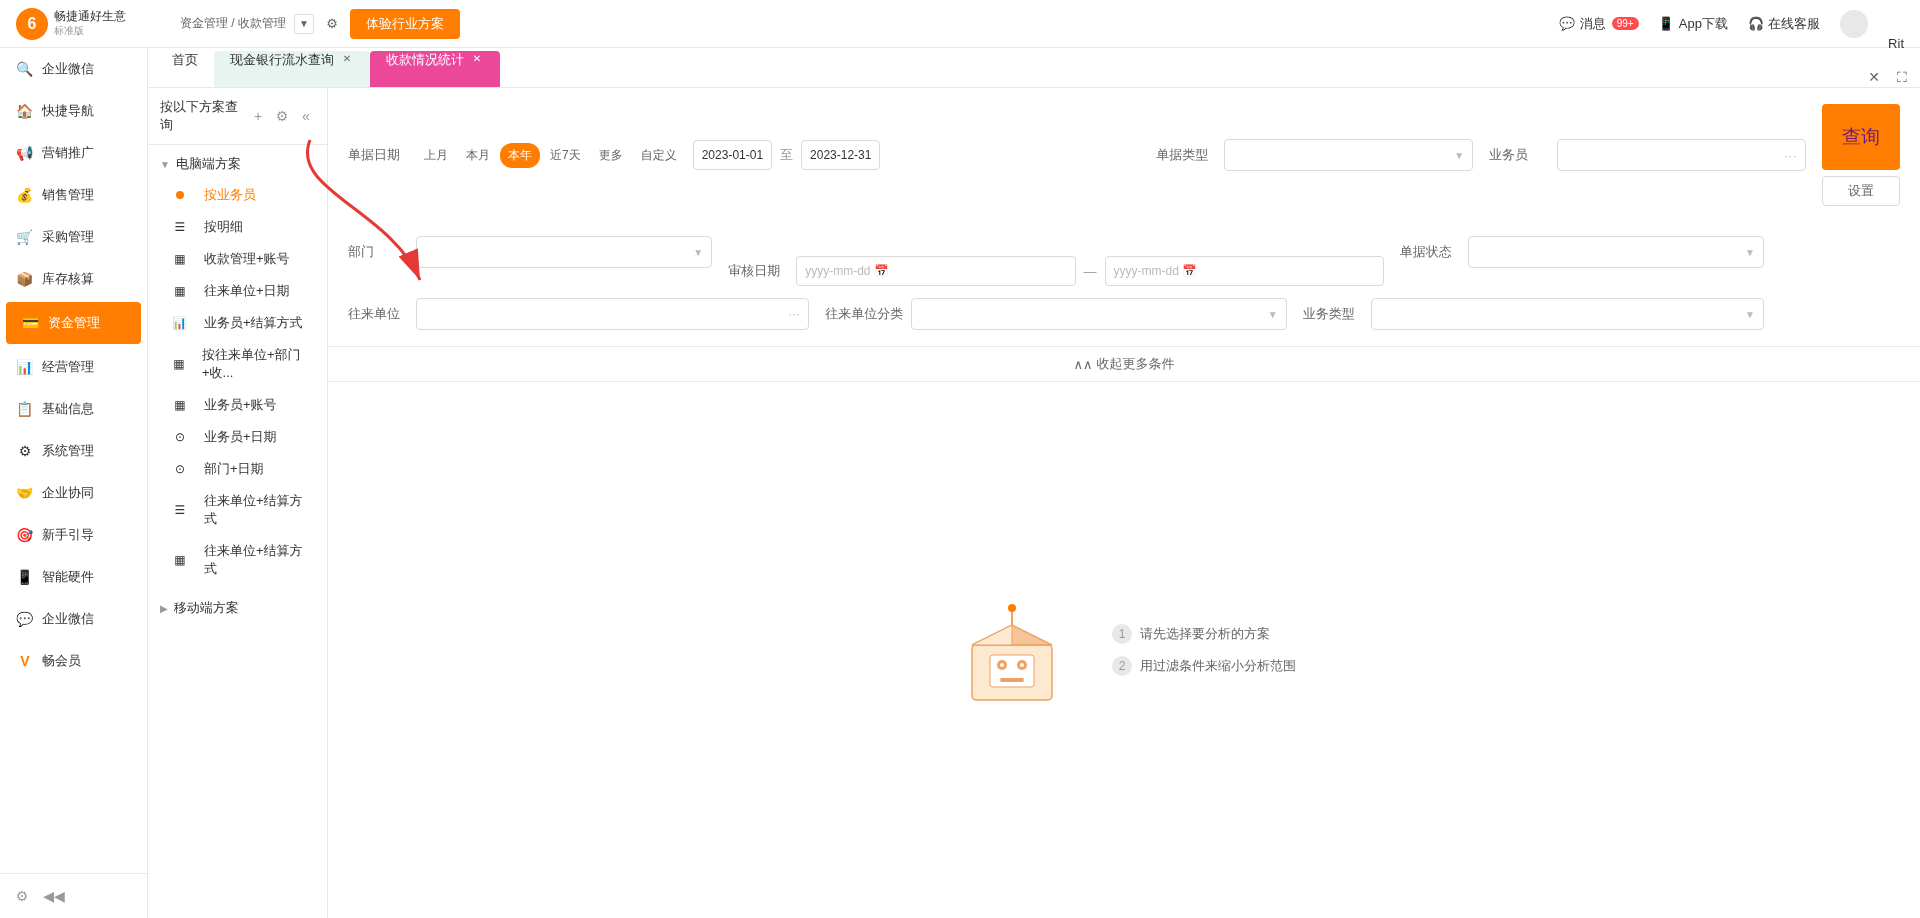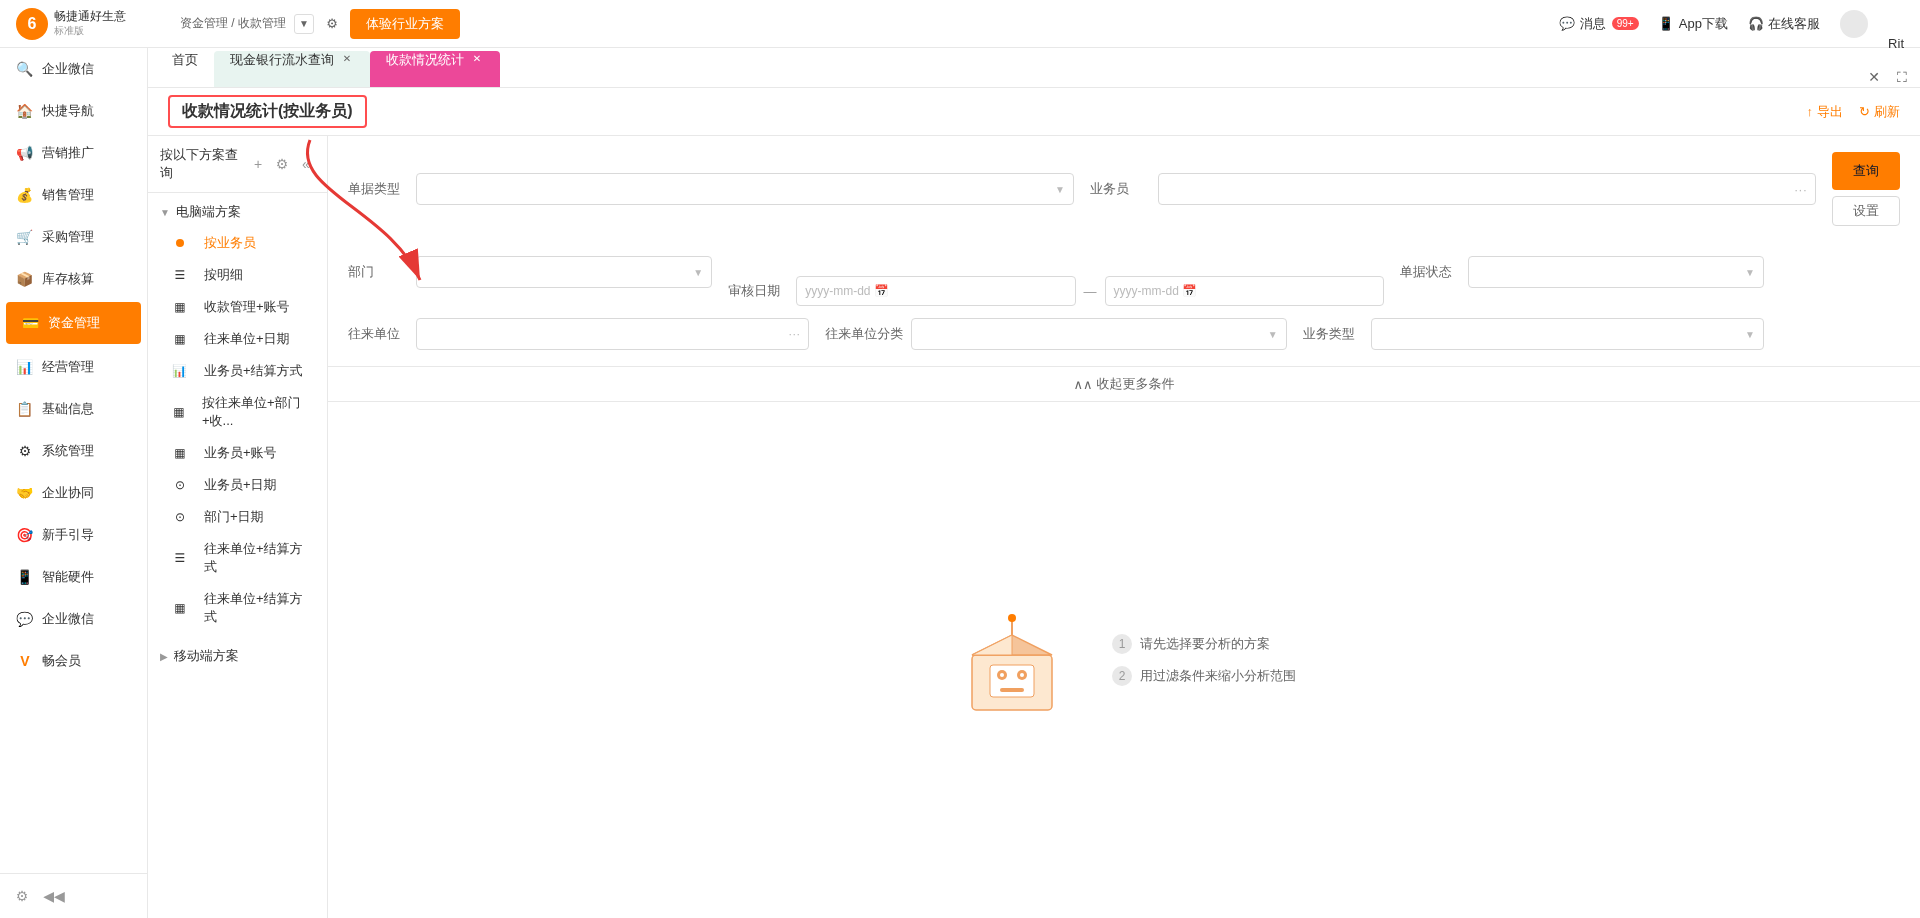--- a/index.html
+++ b/index.html
@@ -371,25 +371,25 @@
     }
     .date-separator { color: #999; }
     .filter-actions {
       display: flex;
       flex-direction: column;
       gap: 6px;
       margin-left: auto;
     }
     .btn-query {
       background: #ff7d00;
-      color: #0f172a;
+      color: #701a75;
       border: none;
       border-radius: 4px;
-      padding: 10px 20px;
-      font-size: 13px;
+      padding: 20px 20px;
+      font-size: 19px;
       cursor: pointer;
       white-space: nowrap;
     }
     .btn-settings {
       background: #fff;
       color: #666;
       border: 1px solid #d9d9d9;
       border-radius: 4px;
       padding: 5px 20px;
       font-size: 13px;
@@ -581,35 +581,20 @@
         <span class="tab-close">✕</span>
       </div>
       <div class="tab-bar-right">
         <div class="tab-bar-btn">✕</div>
         <div class="tab-bar-btn">⛶</div>
       </div>
     </div>
 
     <div class="page-content">
 
-      <div class="page-title-bar">
-        <div class="page-title-box">
-          <span class="page-title-text">收款情况统计(按业务员)</span>
-        </div>
-        <div class="page-title-actions">
-          <div class="page-action-btn">
-            <span>↑</span>
-            <span>导出</span>
-          </div>
-          <div class="page-action-btn">
-            <span>↻</span>
-            <span>刷新</span>
-          </div>
-        </div>
-      </div>
 
       <div class="main-panel">
 
         <div class="scheme-panel">
           <div class="scheme-header">
             <span class="scheme-header-title">按以下方案查询</span>
             <div class="scheme-header-icon">+</div>
             <div class="scheme-header-icon">⚙</div>
             <div class="scheme-header-icon">«</div>
           </div>
@@ -684,20 +669,38 @@
               <span>移动端方案</span>
             </div>
           </div>
         </div>
 
         <div class="filter-panel">
 
           <div class="filter-form">
 
             <div class="filter-row">
+              <div class="filter-item" style="flex:2.5;">
+                <span class="filter-label">单据日期</span>
+                <div class="date-tabs">
+                  <span class="date-tab">上月</span>
+                  <span class="date-tab">本月</span>
+                  <span class="date-tab active">本年</span>
+                  <span class="date-tab">近7天</span>
+                  <span class="date-tab">更多</span>
+                  <span class="date-tab">自定义</span>
+                </div>
+                <div class="date-input">
+                  <span>2023-01-01</span>
+                </div>
+                <span class="date-separator">至</span>
+                <div class="date-input">
+                  <span>2023-12-31</span>
+                </div>
+              </div>
               <div class="filter-item">
                 <span class="filter-label">单据类型</span>
                 <div class="filter-control">
                   <span></span>
                   <span class="filter-control-arrow">▼</span>
                 </div>
               </div>
               <div class="filter-item">
                 <span class="filter-label">业务员</span>
                 <div class="filter-control" style="flex:1;">

